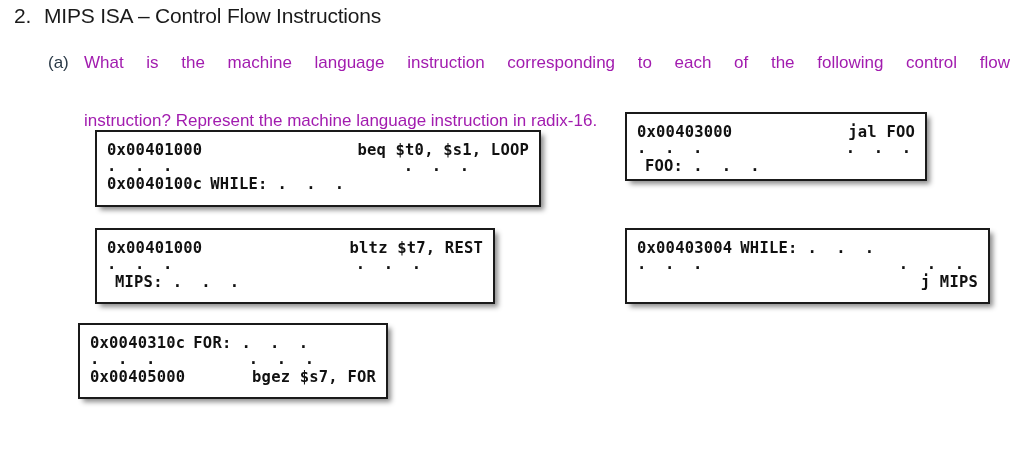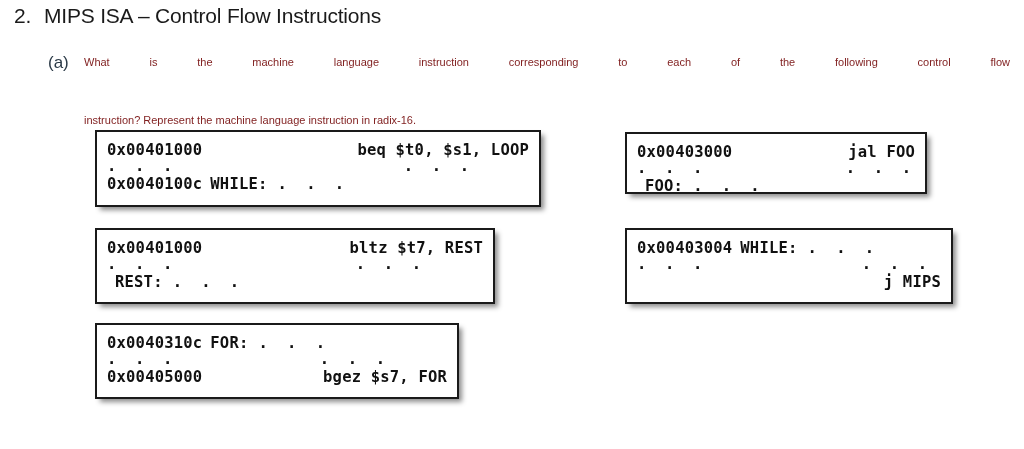--- a/index.html
+++ b/index.html
@@ -44,23 +44,23 @@
     align-items: flex-start;
   }
   .part .marker {
     flex: 0 0 36px;
     font-size: 17px;
     line-height: 29px;
     color: #2b3a47;
   }
   .part .ptext {
     flex: 1;
-    font-size: 11px;
+    font-size: 17px;
     line-height: 29px;
-    color: #7f1d1d;
+    color: #a21caf;
     text-align: justify;
     text-justify: inter-word;
   }
   .part .ptext .l1 {
     display: block;
     text-align: justify;
   }
   .part .ptext .l1::after {
     content: "";
     display: inline-block;
@@ -158,21 +158,21 @@
     <div class="coderow r-bot">
       <span class="addr">0x0040100c</span>
       <span style="flex:0 0 8px"></span>
       <span class="label">WHILE:</span>
       <span style="flex:0 0 10px"></span>
       <span class="instr">.  .  .</span>
     </div>
   </div>
 </div>
 
-<div class="codebox" style="left:625px; top:132px; width:302px; height:62px;">
+<div class="codebox" style="left:625px; top:112px; width:302px; height:69px;">
   <div class="inner">
     <div class="coderow r-top">
       <span class="addr">0x00403000</span>
       <span class="spacer"></span>
       <span class="instr">jal FOO</span>
     </div>
     <div class="dotrow">
       <span class="dots-left">.  .  .</span>
       <span class="spacer"></span>
       <span class="dots-right">.  .  .</span>
@@ -195,28 +195,28 @@
       <span class="instr">bltz $t7, REST</span>
     </div>
     <div class="dotrow">
       <span class="dots-left">.  .  .</span>
       <span class="spacer"></span>
       <span class="dots-right">.  .  .</span>
       <span style="flex:0 0 62px"></span>
     </div>
     <div class="coderow r-bot">
       <span style="flex:0 0 8px"></span>
-      <span class="label">REST:</span>
-      <span style="flex:0 0 10px"></span>
-      <span class="instr">.  .  .</span>
-    </div>
-  </div>
-</div>
-
-<div class="codebox" style="left:625px; top:228px; width:328px; height:76px;">
+      <span class="label">MIPS:</span>
+      <span style="flex:0 0 10px"></span>
+      <span class="instr">.  .  .</span>
+    </div>
+  </div>
+</div>
+
+<div class="codebox" style="left:625px; top:228px; width:365px; height:76px;">
   <div class="inner">
     <div class="coderow r-top">
       <span class="addr">0x00403004</span>
       <span style="flex:0 0 8px"></span>
       <span class="label">WHILE:</span>
       <span style="flex:0 0 10px"></span>
       <span class="instr">.  .  .</span>
     </div>
     <div class="dotrow">
       <span class="dots-left">.  .  .</span>
@@ -224,21 +224,21 @@
       <span class="dots-right">.  .  .</span>
       <span style="flex:0 0 14px"></span>
     </div>
     <div class="coderow r-bot">
       <span class="spacer"></span>
       <span class="instr">j MIPS</span>
     </div>
   </div>
 </div>
 
-<div class="codebox" style="left:95px; top:323px; width:364px; height:76px;">
+<div class="codebox" style="left:78px; top:323px; width:310px; height:76px;">
   <div class="inner">
     <div class="coderow r-top">
       <span class="addr">0x0040310c</span>
       <span style="flex:0 0 8px"></span>
       <span class="label">FOR:</span>
       <span style="flex:0 0 10px"></span>
       <span class="instr">.  .  .</span>
     </div>
     <div class="dotrow">
       <span class="dots-left">.  .  .</span>

